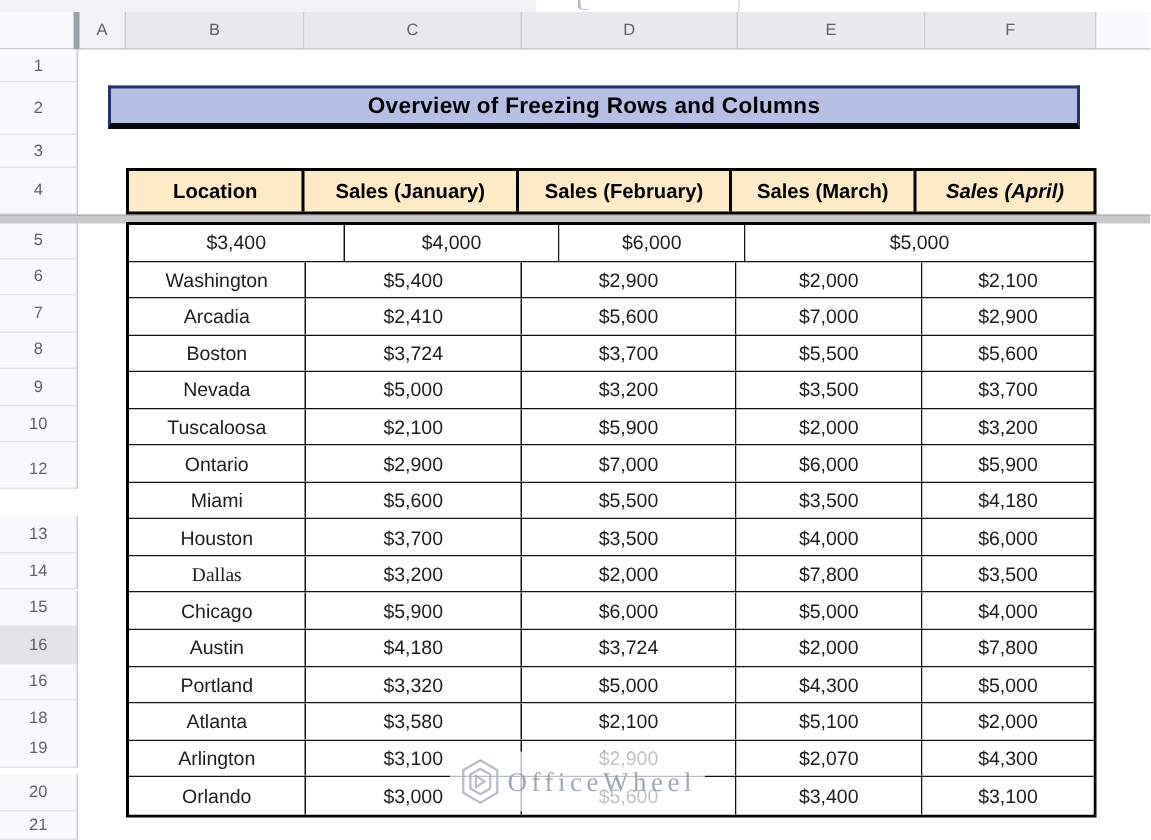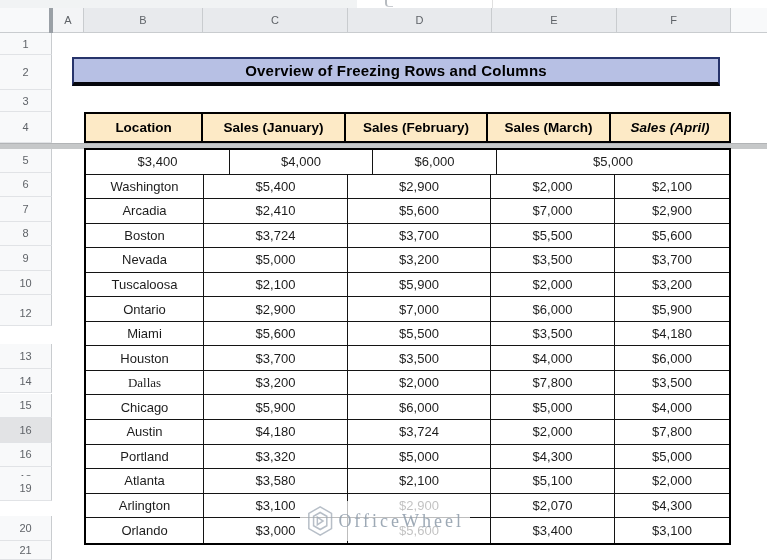--- a/index.html
+++ b/index.html
@@ -106,21 +106,21 @@
       <div class="rowcell" style="top: 246.2px; height: 24.55px;">9</div>
       <div class="rowcell" style="top: 270.75px; height: 24.55px;">10</div>
       <div class="rowcell" style="top: 295.3px; height: 24.55px;">11</div>
       <div class="rowcell" style="top: 301px; height: 24.55px;">12</div>
       <div class="rowcell" style="top: 344.4px; height: 24.55px;">13</div>
       <div class="rowcell" style="top: 368.95px; height: 24.55px;">14</div>
       <div class="rowcell" style="top: 393.5px; height: 24.55px;">15</div>
       <div class="rowcell active" style="top: 418.05px; height: 24.55px;">16</div>
       <div class="rowcell" style="top: 442.6px; height: 24.55px;">16</div>
       <div class="rowcell" style="top: 467.15px; height: 24.55px;">18</div>
-      <div class="rowcell" style="top: 476px; height: 24.55px;">19</div>
+      <div class="rowcell" style="top: 487px; height: 24.55px;">19</div>
       <div class="rowcell" style="top: 516.25px; height: 24.55px;">20</div>
       <div class="rowcell" style="top: 540.8px; height: 19.2px;">21</div>
     </div>
 
   <div class="frozen-line"></div>
 
   <div class="title-cell">
     <span>Overview of Freezing Rows and Columns</span>
   </div>
 

